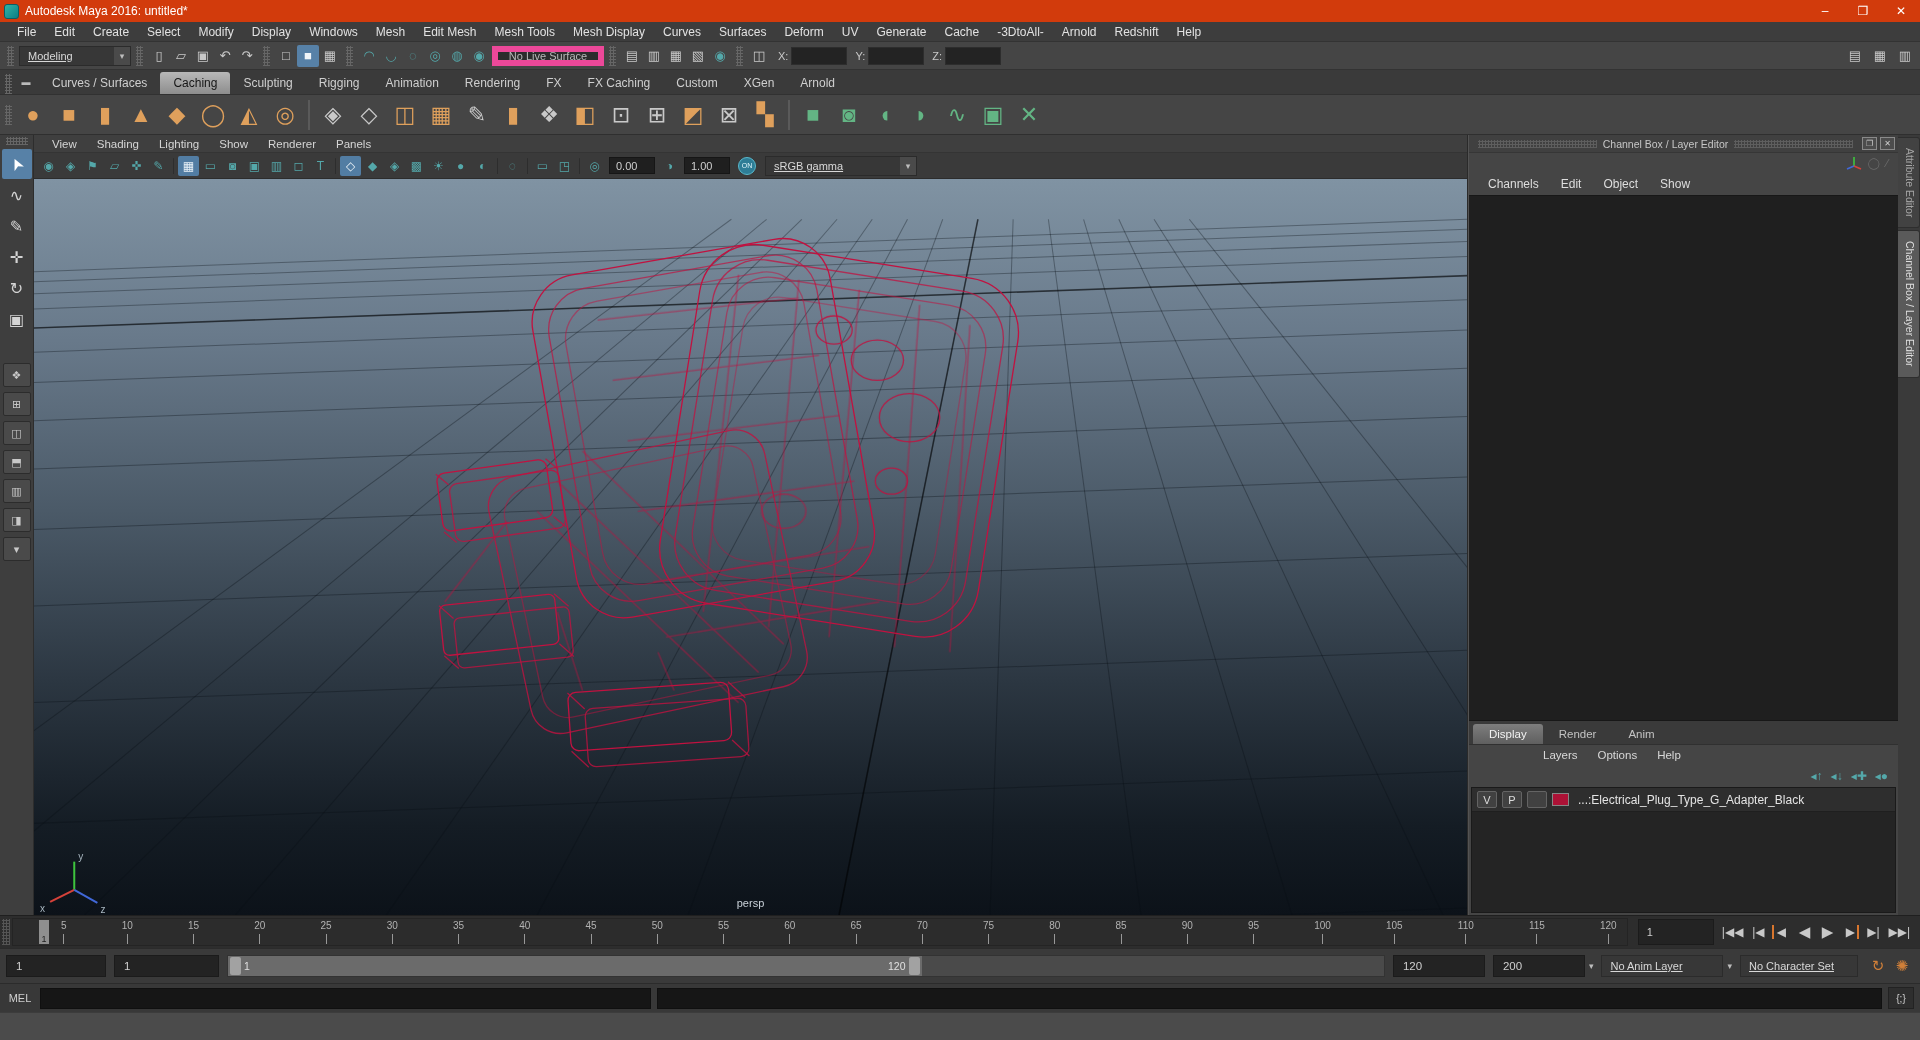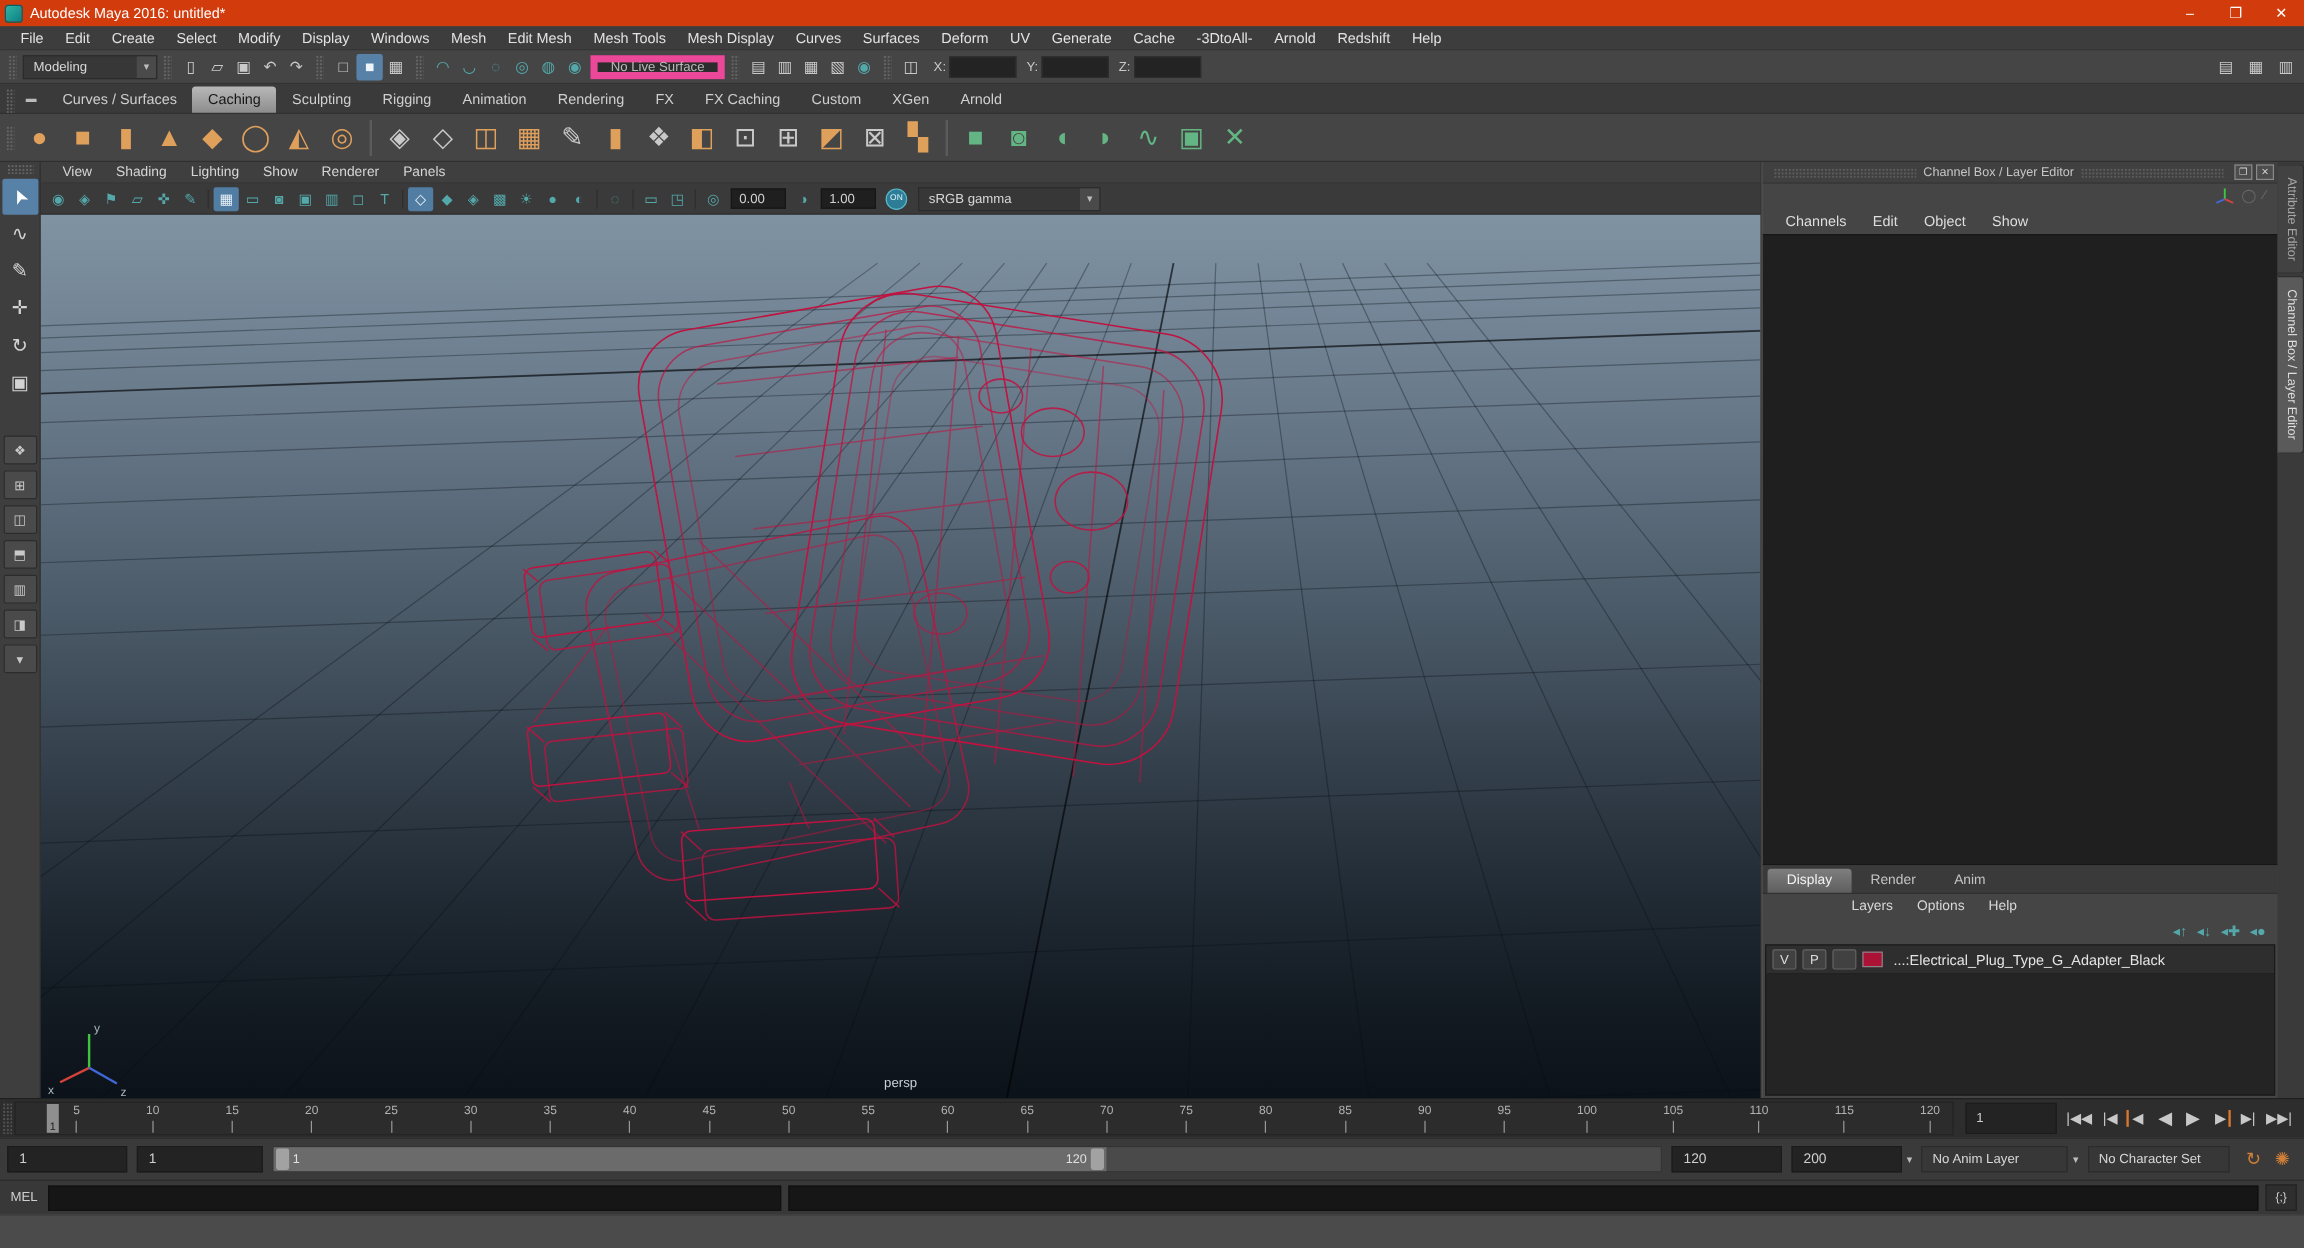--- a/index.html
+++ b/index.html
@@ -21,21 +21,21 @@
     border-bottom:1px solid #333; flex:0 0 auto; }
   .menu-item { font-size:12px; color:#e2e2e2; padding:0 9px; line-height:20px; white-space:nowrap; }
 
   
   .statusline { height:28px; background:#454545; display:flex; align-items:center; gap:2px;
     border-bottom:1px solid #333; flex:0 0 auto; padding:0 4px; }
   .grip { width:7px; height:20px; margin:0 3px; flex:0 0 auto;
     background-image:radial-gradient(#666 1px, transparent 1.2px); background-size:3px 3px; }
   .dropdown { display:flex; align-items:center; background:#373737; border:1px solid #2b2b2b;
     height:20px; font-size:11px; color:#d8d8d8; }
-  .dropdown .dd-label { padding:0 8px; flex:1; white-space:nowrap; }
+  .dropdown .dd-label { padding:0 8px; flex:1; white-space:nowrap;text-decoration:underline; }
   .dropdown .dd-arrow { width:16px; height:100%; display:flex; align-items:center; justify-content:center;
     background:#4a4a4a; color:#bdbdbd; font-size:9px; }
   .menu-set-dd { width:112px; }
   .icon-btn { width:22px; height:22px; display:flex; align-items:center; justify-content:center;
     font-size:13px; color:#c9c9c9; border-radius:2px; flex:0 0 auto; }
   .icon-btn.active { background:#5781a7; color:#eef4f8; }
   .icon-btn.teal { color:#54a8aa; }
   .live-surface { width:112px; height:20px; background:#2c2c2c; border:6px solid #ec4899;
     font-size:11px; color:#b9b9b9; display:flex; align-items:center; justify-content:center; }
   .axis-field { display:flex; align-items:center; gap:3px; font-size:11px; color:#c9c9c9; margin-left:6px; }

